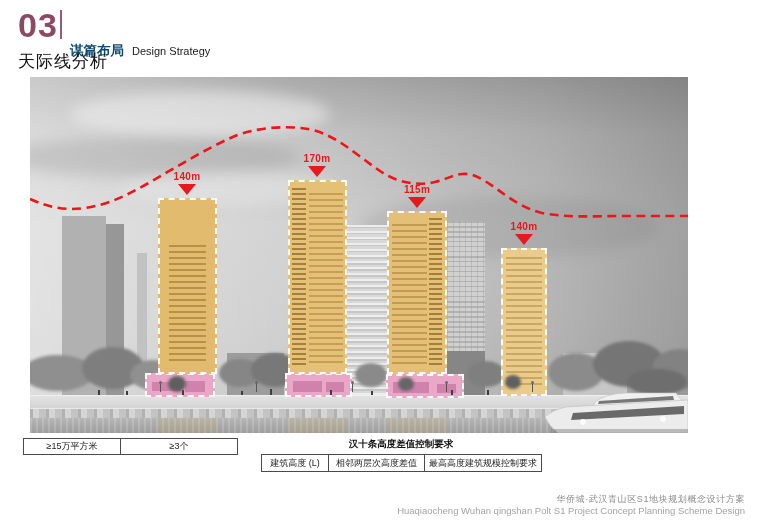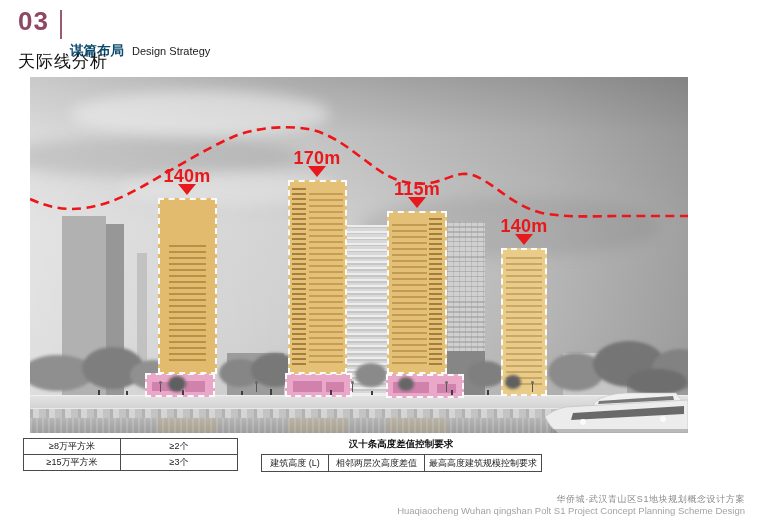--- a/index.html
+++ b/index.html
@@ -1,21 +1,21 @@
 <!DOCTYPE html>
 <html><head>
 <meta charset="utf-8">
 <style>
   html,body{margin:0;padding:0;}
   body{
     width:760px;height:521px;position:relative;overflow:hidden;background:#fff;
     font-family:"Liberation Sans","DejaVu Sans",sans-serif;color:#111;
   }
   
-  .sec-num{position:absolute;left:18px;top:6px;font-size:26px;font-weight:bold;color:#8d4862;letter-spacing:1px;}
+  .sec-num{position:absolute;left:18px;top:6px;font-size:34px;font-weight:bold;color:#8d4862;letter-spacing:1px;}
   .sec-divider{position:absolute;left:60px;top:10px;width:2px;height:29px;background:#9a5a72;}
   .sec-titles{position:absolute;left:70px;top:16px;display:flex;align-items:baseline;gap:8px;}
   .sec-zh{font-size:13.5px;font-weight:bold;color:#0c4a6e;margin-top:26px;}
   .sec-en{font-size:11px;font-weight:normal;color:#1a1a1a;}
   .page-title{position:absolute;left:18px;top:50px;font-size:17px;font-weight:normal;color:#111;letter-spacing:1px;}
 
   
   .photo{position:absolute;left:30px;top:77px;width:658px;height:356px;overflow:hidden;
     background-image:
       linear-gradient(to right, rgba(255,255,255,.38) 0%, rgba(255,255,255,0) 42%, rgba(50,50,50,.16) 78%, rgba(45,45,45,.30) 100%),
@@ -65,21 +65,21 @@
   .stripes{background-image:repeating-linear-gradient(to bottom, rgba(146,99,31,.5) 0 2px, rgba(0,0,0,0) 2px 6px);}
   .stripes-dense{background-image:repeating-linear-gradient(to bottom, rgba(122,82,22,.6) 0 2px, rgba(0,0,0,0) 2px 5px);}
   .podium{position:absolute;box-sizing:border-box;border:2px dashed rgba(255,255,255,.95);background:#eaa8c8;}
   .p1{left:115px;top:296px;width:70px;height:24px;}
   .p2{left:255px;top:296px;width:67px;height:24px;}
   .p3{left:356px;top:297px;width:78px;height:24px;}
   .pod-deco{position:absolute;background:rgba(182,92,143,.5);filter:blur(.5px);}
 
   
   .marker{position:absolute;width:60px;text-align:center;z-index:9;}
-  .marker .lbl{display:block;font-size:18px;font-weight:bold;color:#e8191c;line-height:13px;letter-spacing:.3px;}
+  .marker .lbl{display:block;font-size:10px;font-weight:bold;color:#e8191c;line-height:13px;letter-spacing:.3px;}
   .marker .tri{margin:1px auto 0;width:0;height:0;border-left:9px solid transparent;border-right:9px solid transparent;border-top:11px solid #e8191c;}
 
   .curve{position:absolute;left:0;top:0;z-index:8;pointer-events:none;}
   .boat{position:absolute;left:513px;top:315px;width:145px;height:41px;z-index:7;}
 
   
   .tbl-wrap{position:absolute;top:438px;}
   .tw-left{left:23px;width:214px;}
   .tw-right{left:245px;width:280px;margin-left:16px;}
   .tbl-title{font-size:9.5px;font-weight:bold;text-align:center;color:#111;margin-bottom:3px;}
@@ -228,24 +228,20 @@
 </div>
 
 <div class="tbl-wrap tw-left">
   <table class="spec">
     <colgroup>
         <col style="width:97px">
         <col style="width:117px">
       </colgroup>
     <tbody>
     <tr>
-      <td>≥8万平方米</td>
-      <td>≥2个</td>
-    </tr>
-    <tr>
       <td>≥15万平方米</td>
       <td>≥3个</td>
     </tr>
   </tbody>
     </table>
 </div>
 
 <div class="tbl-wrap tw-right">
   <div class="tbl-title">汉十条高度差值控制要求</div>
   <table class="spec">

